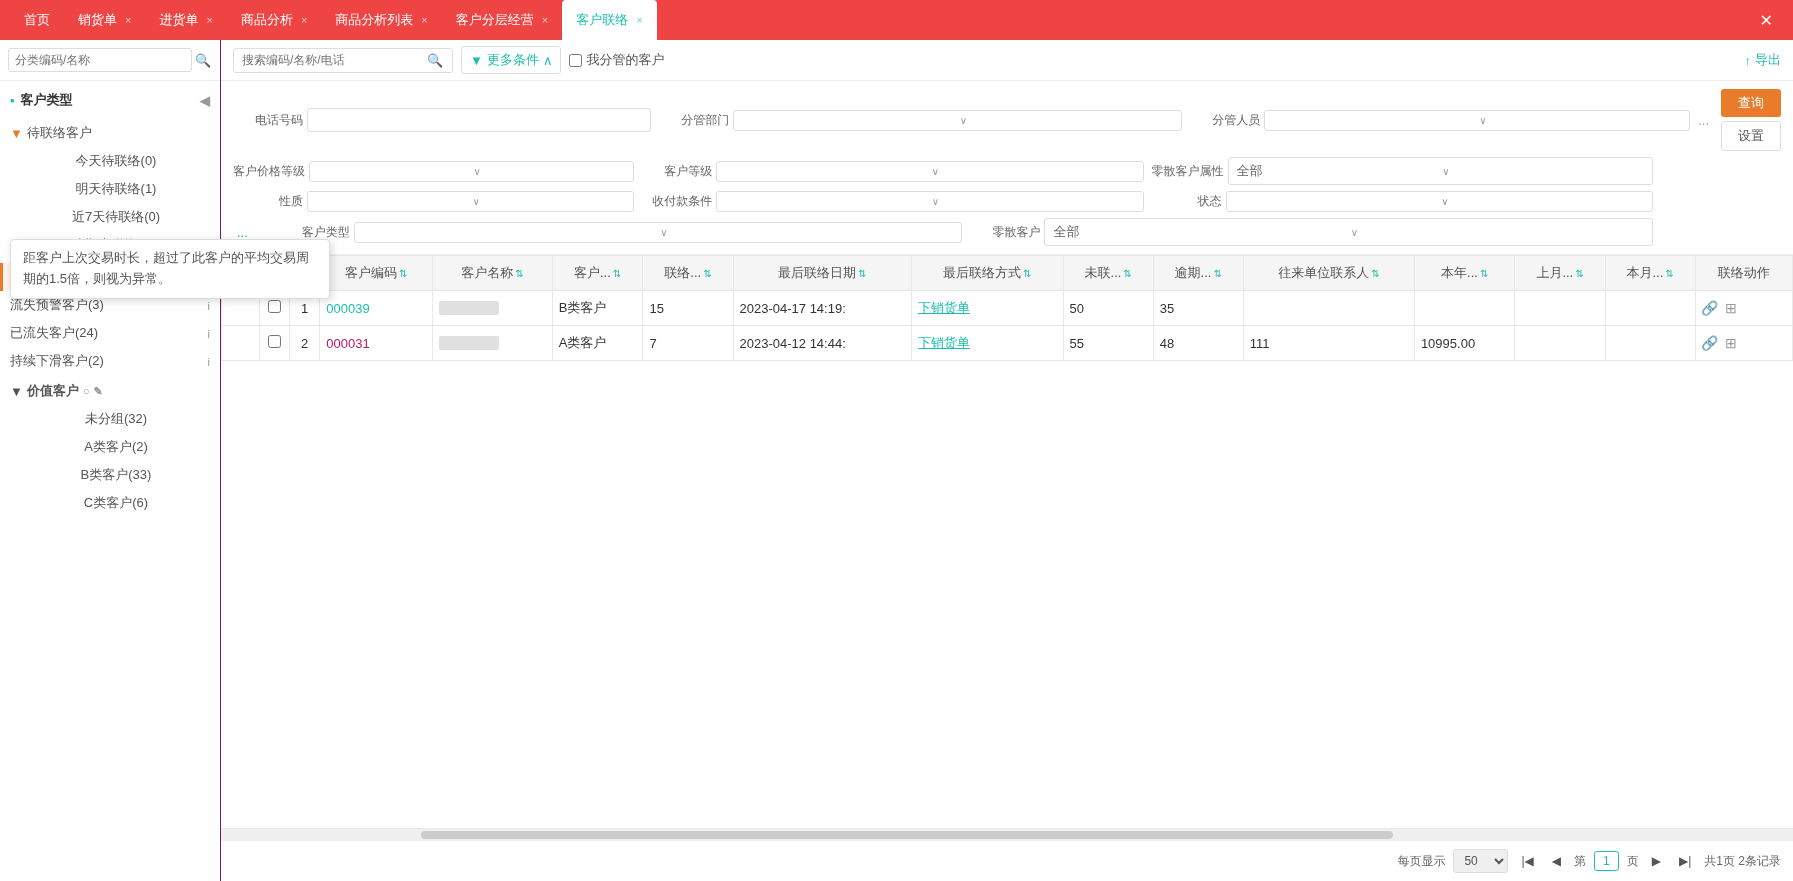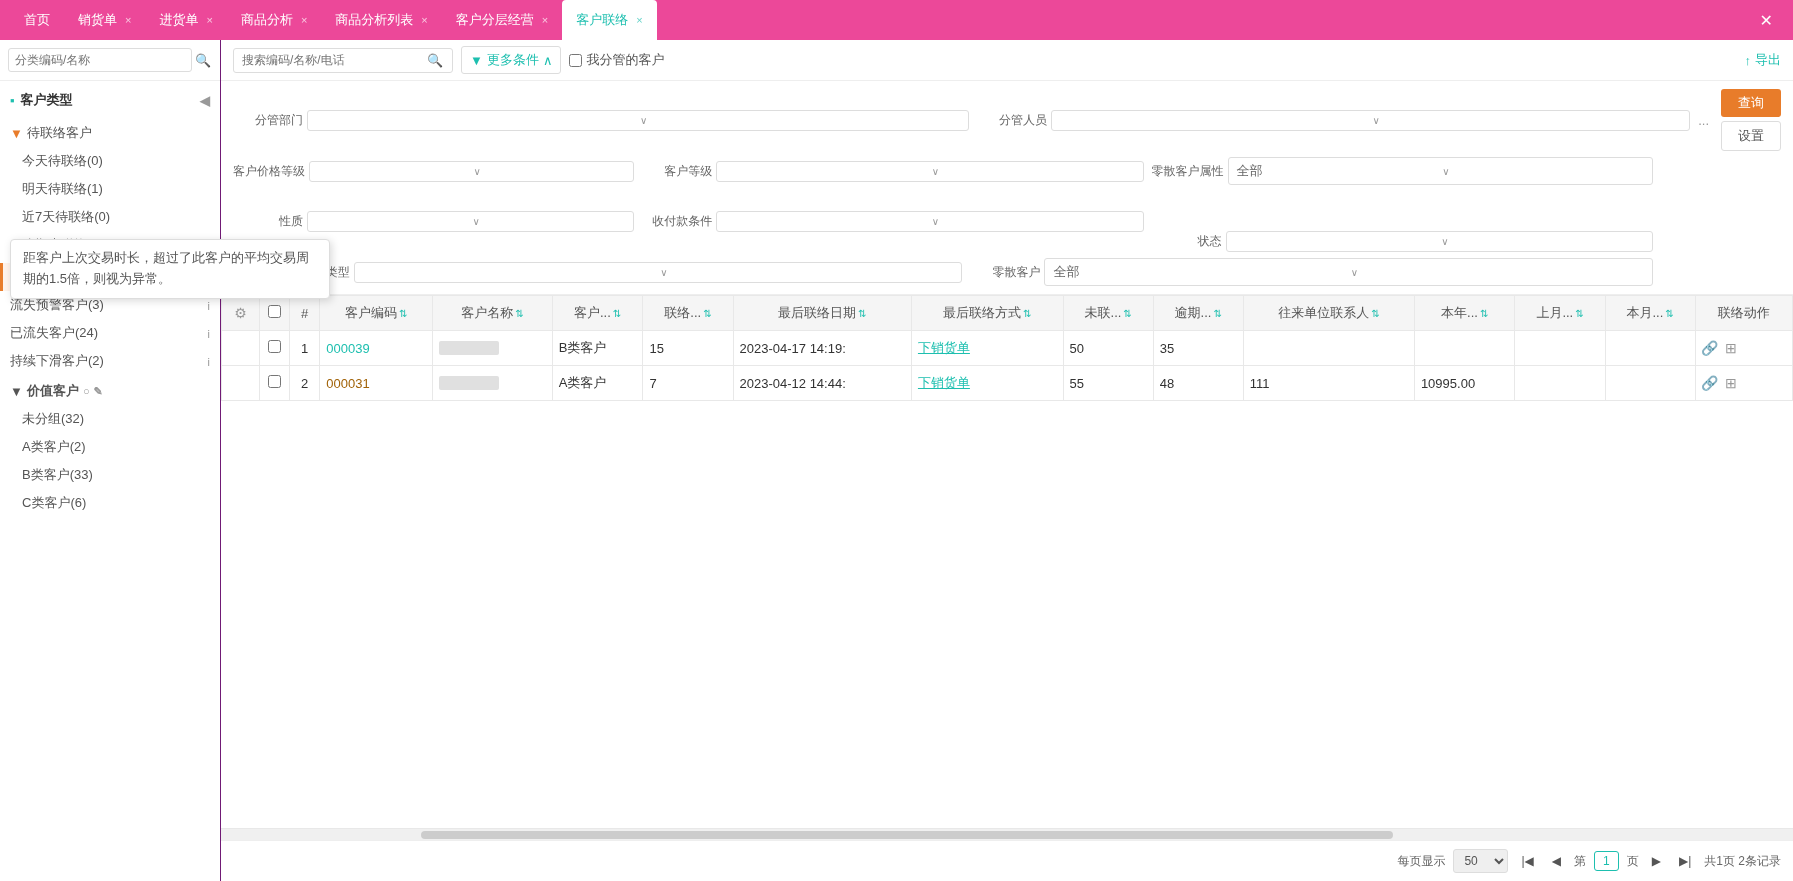--- a/index.html
+++ b/index.html
@@ -1,19 +1,19 @@
 <!DOCTYPE html>
 <html><head>
   <meta charset="utf-8">
   <style>
     * { box-sizing: border-box; margin: 0; padding: 0; font-family: 'Microsoft YaHei', Arial, sans-serif; font-size: 13px; }
     body { background: #f5f5f5; overflow: hidden; width: 1793px; height: 881px; }
 
     
-    .top-nav { display: flex; align-items: center; background: #ec4899; height: 40px; padding: 0 10px; color: white; }
+    .top-nav { display: flex; align-items: center; background: #ef4444; height: 40px; padding: 0 10px; color: white; }
     .top-nav .nav-item { padding: 0 14px; height: 40px; line-height: 40px; cursor: pointer; font-size: 13px; color: white; display: flex; align-items: center; gap: 4px; }
     .top-nav .nav-item.active { background: #fff; color: #1dbfaf; border-radius: 4px 4px 0 0; }
     .top-nav .nav-item .close-x { font-size: 11px; color: inherit; margin-left: 4px; opacity: 0.7; }
     .top-nav .spacer { flex: 1; }
     .top-nav .close-btn { color: white; font-size: 16px; cursor: pointer; padding: 0 10px; }
 
     
     .main-layout { display: flex; height: calc(881px - 40px); }
 
     
@@ -23,21 +23,21 @@
     .sidebar-search .search-icon { color: #999; cursor: pointer; }
 
     .sidebar-content { flex: 1; overflow-y: auto; padding: 4px 0; }
     .sidebar-section-header { display: flex; align-items: center; padding: 6px 10px; font-weight: bold; color: #333; font-size: 13px; cursor: pointer; }
     .sidebar-section-header .collapse-icon { margin-right: 6px; color: #1dbfaf; }
     .sidebar-section-header .expand-icon { margin-left: auto; color: #999; cursor: pointer; }
 
     .sidebar-group { padding: 4px 0; }
     .sidebar-group-title { display: flex; align-items: center; padding: 5px 10px; color: #555; font-size: 12px; cursor: pointer; }
     .sidebar-group-title .arrow { margin-right: 4px; color: #e87c2a; }
-    .sidebar-item { padding: 5px 10px 5px 22px; color: #555; font-size: 12px; cursor: pointer; }
+    .sidebar-item { padding: 5px 10px 5px 22px; color: #555; font-size: 12px; cursor: pointer; text-align: center; }
     .sidebar-item.active { background: #fff3eb; color: #e87c2a; font-weight: bold; border-left: 3px solid #e87c2a; }
 
     .sidebar-subgroup { padding: 2px 0; }
     .sidebar-subgroup-title { display: flex; align-items: center; padding: 5px 10px; color: #555; font-size: 12px; cursor: pointer; font-weight: bold; }
     .sidebar-subgroup-title .arrow { margin-right: 4px; color: #555; }
     .sidebar-subgroup-title .edit-icon { margin-left: auto; color: #999; font-size: 11px; }
 
     .tooltip-box { position: absolute; background: #fff; border: 1px solid #ddd; border-radius: 4px; padding: 8px 12px; font-size: 12px; color: #555; max-width: 320px; z-index: 100; box-shadow: 2px 2px 8px rgba(0,0,0,0.15); top: 239px; left: 10px; line-height: 1.6; }
 
     
@@ -224,20 +224,24 @@
         <span>我分管的客户</span>
       </label>
       <div class="export-btn" style="margin-left:auto;">
         <span>↑</span>
         <span>导出</span>
       </div>
     </div>
 
     <div class="advanced-filters">
       <div class="filter-row">
+        <div class="filter-field" style="flex:1.2;">
+          <span class="filter-label">电话号码</span>
+          <input class="filter-input" type="text" style="flex: 1 1 0%;">
+        </div>
         <div class="filter-field" style="flex:1.5;">
           <span class="filter-label">分管部门</span>
           <div class="filter-select">
             <span></span>
             <span class="chevron">∨</span>
           </div>
         </div>
         <div class="filter-field" style="flex:1.5;">
           <span class="filter-label">分管人员</span>
           <div class="filter-select">
@@ -285,21 +289,21 @@
             <span class="chevron">∨</span>
           </div>
         </div>
         <div class="filter-field" style="flex:1.5;">
           <span class="filter-label">收付款条件</span>
           <div class="filter-select">
             <span></span>
             <span class="chevron">∨</span>
           </div>
         </div>
-        <div class="filter-field" style="flex:1.5;margin-top:40px;">
+        <div class="filter-field" style="flex:1.5;">
           <span class="filter-label">状态</span>
           <div class="filter-select">
             <span></span>
             <span class="chevron">∨</span>
           </div>
         </div>
         <div style="flex:0 0 120px;"></div>
       </div>
 
       <div class="filter-row" style="margin-bottom:0;">
@@ -369,21 +373,21 @@
                 <span class="action-icon">🔗</span>
                 <span class="action-icon">⊞</span>
               </div>
             </td>
           </tr>
 
           <tr>
             <td></td>
             <td class="checkbox-cell"><input type="checkbox" style=""></td>
             <td class="num-cell">2</td>
-            <td style="color:#a16207; cursor:pointer;">000031</td>
+            <td style="color:#be185d; cursor:pointer;">000031</td>
             <td style="min-width:80px;">
               <div style="width:60px; height:14px; background:#e0e0e0; border-radius:2px;"></div>
             </td>
             <td>A类客户</td>
             <td>7</td>
             <td>2023-04-12 14:44:</td>
             <td class="link-cell">下销货单</td>
             <td>55</td>
             <td>48</td>
             <td>111</td>

